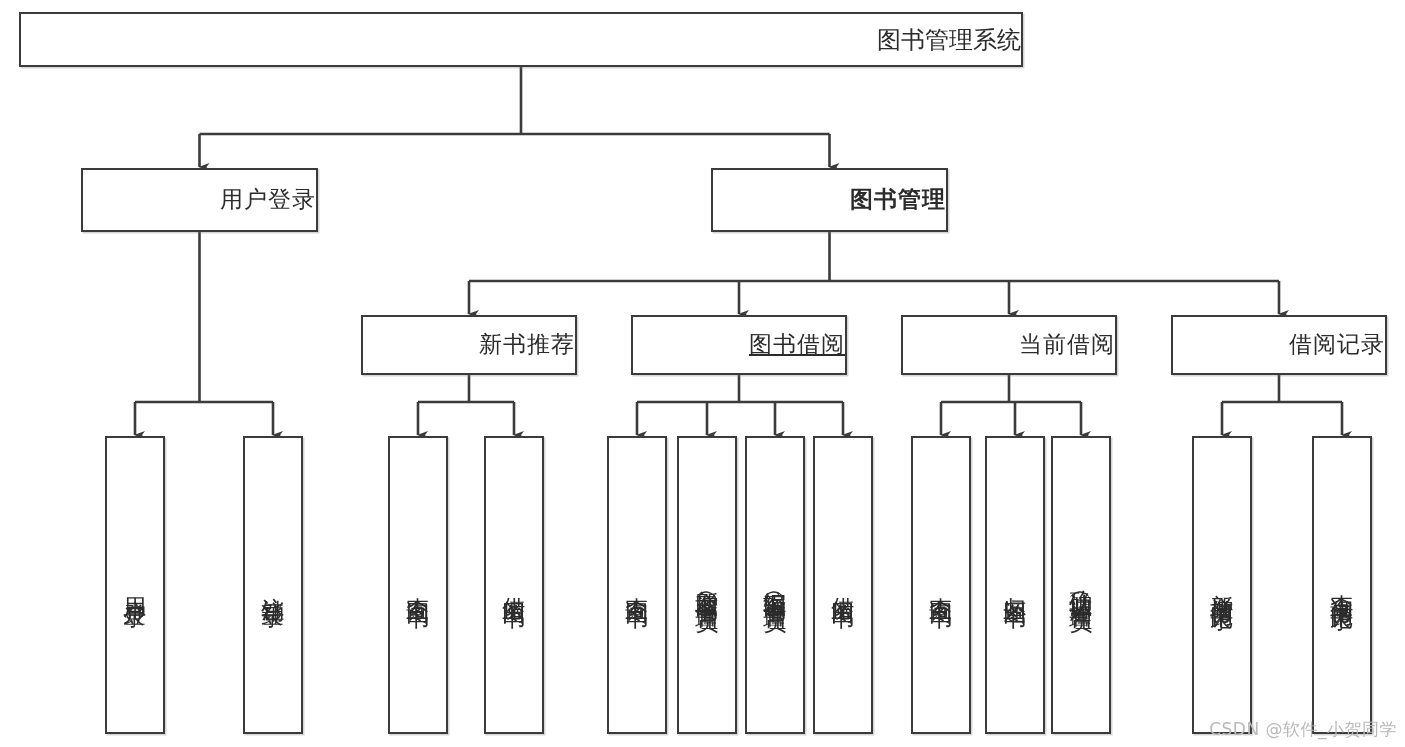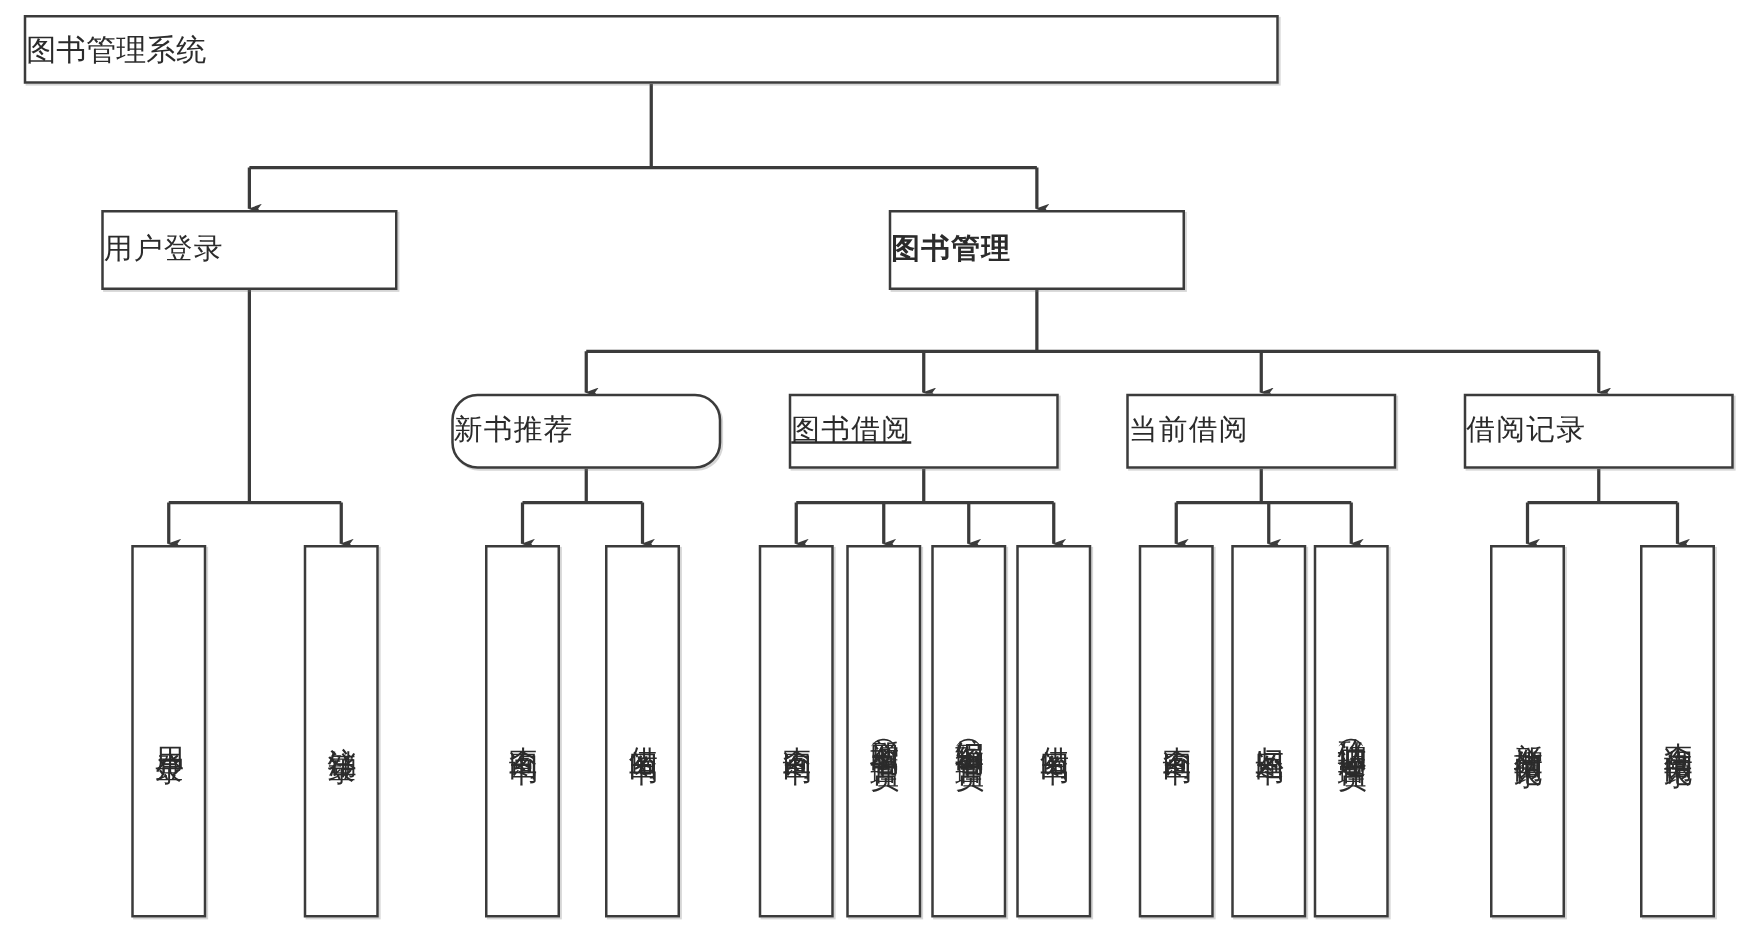--- a/index.html
+++ b/index.html
@@ -26,21 +26,21 @@
     height: 747px;
     pointer-events: none;
   }
   .node {
     position: absolute;
     box-sizing: border-box;
     border: 2.5px solid #3b3b3b;
     background: #ffffff;
     display: flex;
     align-items: center;
-    justify-content: flex-start;
+    justify-content: flex-end;
     color: #2b2b2b;
     box-shadow: 1.5px 1.5px 0 rgba(120,120,120,0.30);
   }
   .node.h {
     font-size: 23px;
     letter-spacing: 1px;
     line-height: 1.2;
   }
   .node.title {
     font-size: 24px;
@@ -123,21 +123,21 @@
     <span>图书管理系统</span>
   </div>
 
   <div class="node h" id="node-user-login" style="left: 81px; top: 168px; width: 237px; height: 64px;">
     <span>用户登录</span>
   </div>
   <div class="node h" id="node-book-manage" style="left: 711px; top: 168px; width: 237px; height: 64px; font-weight: bold;">
     <span>图书管理</span>
   </div>
 
-  <div class="node h" id="node-new-book-rec" style="left: 361px; top: 315px; width: 216px; height: 60px; border-radius: 21px;">
+  <div class="node h" id="node-new-book-rec" style="left: 361px; top: 315px; width: 216px; height: 60px;">
     <span>新书推荐</span>
   </div>
   <div class="node h" id="node-book-borrow" style="left: 631px; top: 315px; width: 216px; height: 60px; text-decoration: underline;">
     <span>图书借阅</span>
   </div>
   <div class="node h" id="node-borrow-record" style="left: 1171px; top: 315px; width: 216px; height: 60px;">
     <span>借阅记录</span>
   </div>
   <div class="node h" id="node-current-borrow" style="left: 901px; top: 315px; width: 216px; height: 60px;">
     <span>当前借阅</span>
@@ -176,13 +176,14 @@
   <div class="node v" id="node-leaf-confirm-return" style="left: 1051px; top: 436px; width: 60px; height: 298px;">
     <span>确认归还（管理员）</span>
   </div>
   <div class="node v" id="node-leaf-add-record" style="left: 1192px; top: 436px; width: 60px; height: 298px;">
     <span>新增借阅记录</span>
   </div>
   <div class="node v" id="node-leaf-query-record" style="left: 1312px; top: 436px; width: 60px; height: 298px;">
     <span>查询借阅记录</span>
   </div>
 
+  <div class="watermark">CSDN @软件_小贺同学</div>
 </div>
 
 </body></html>

